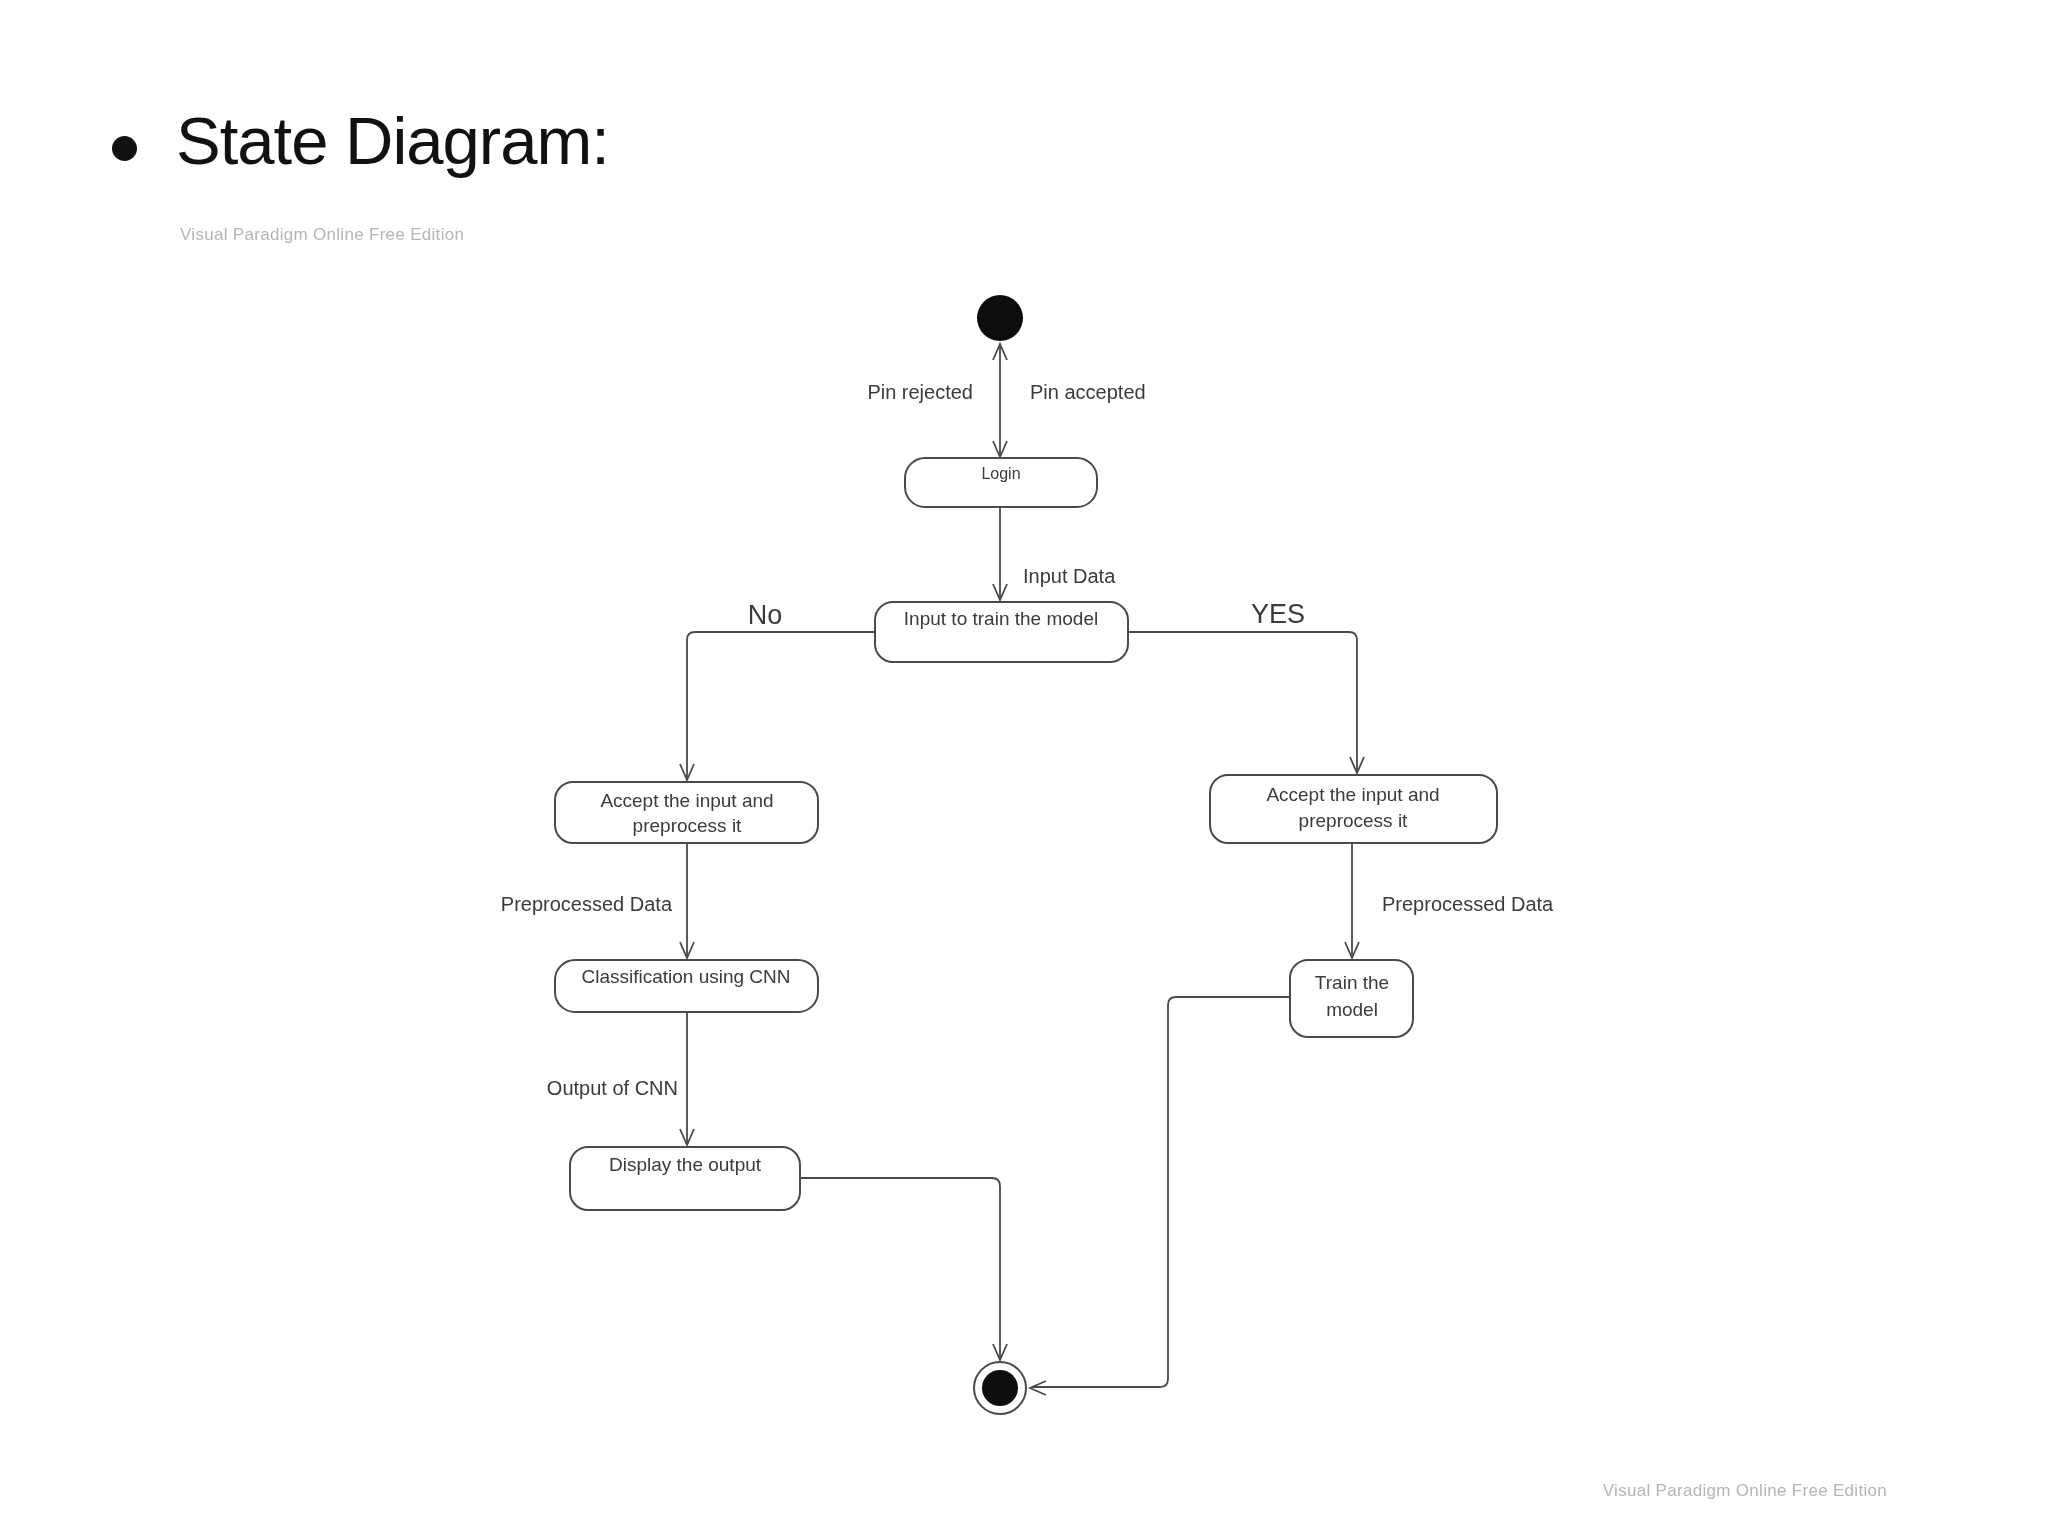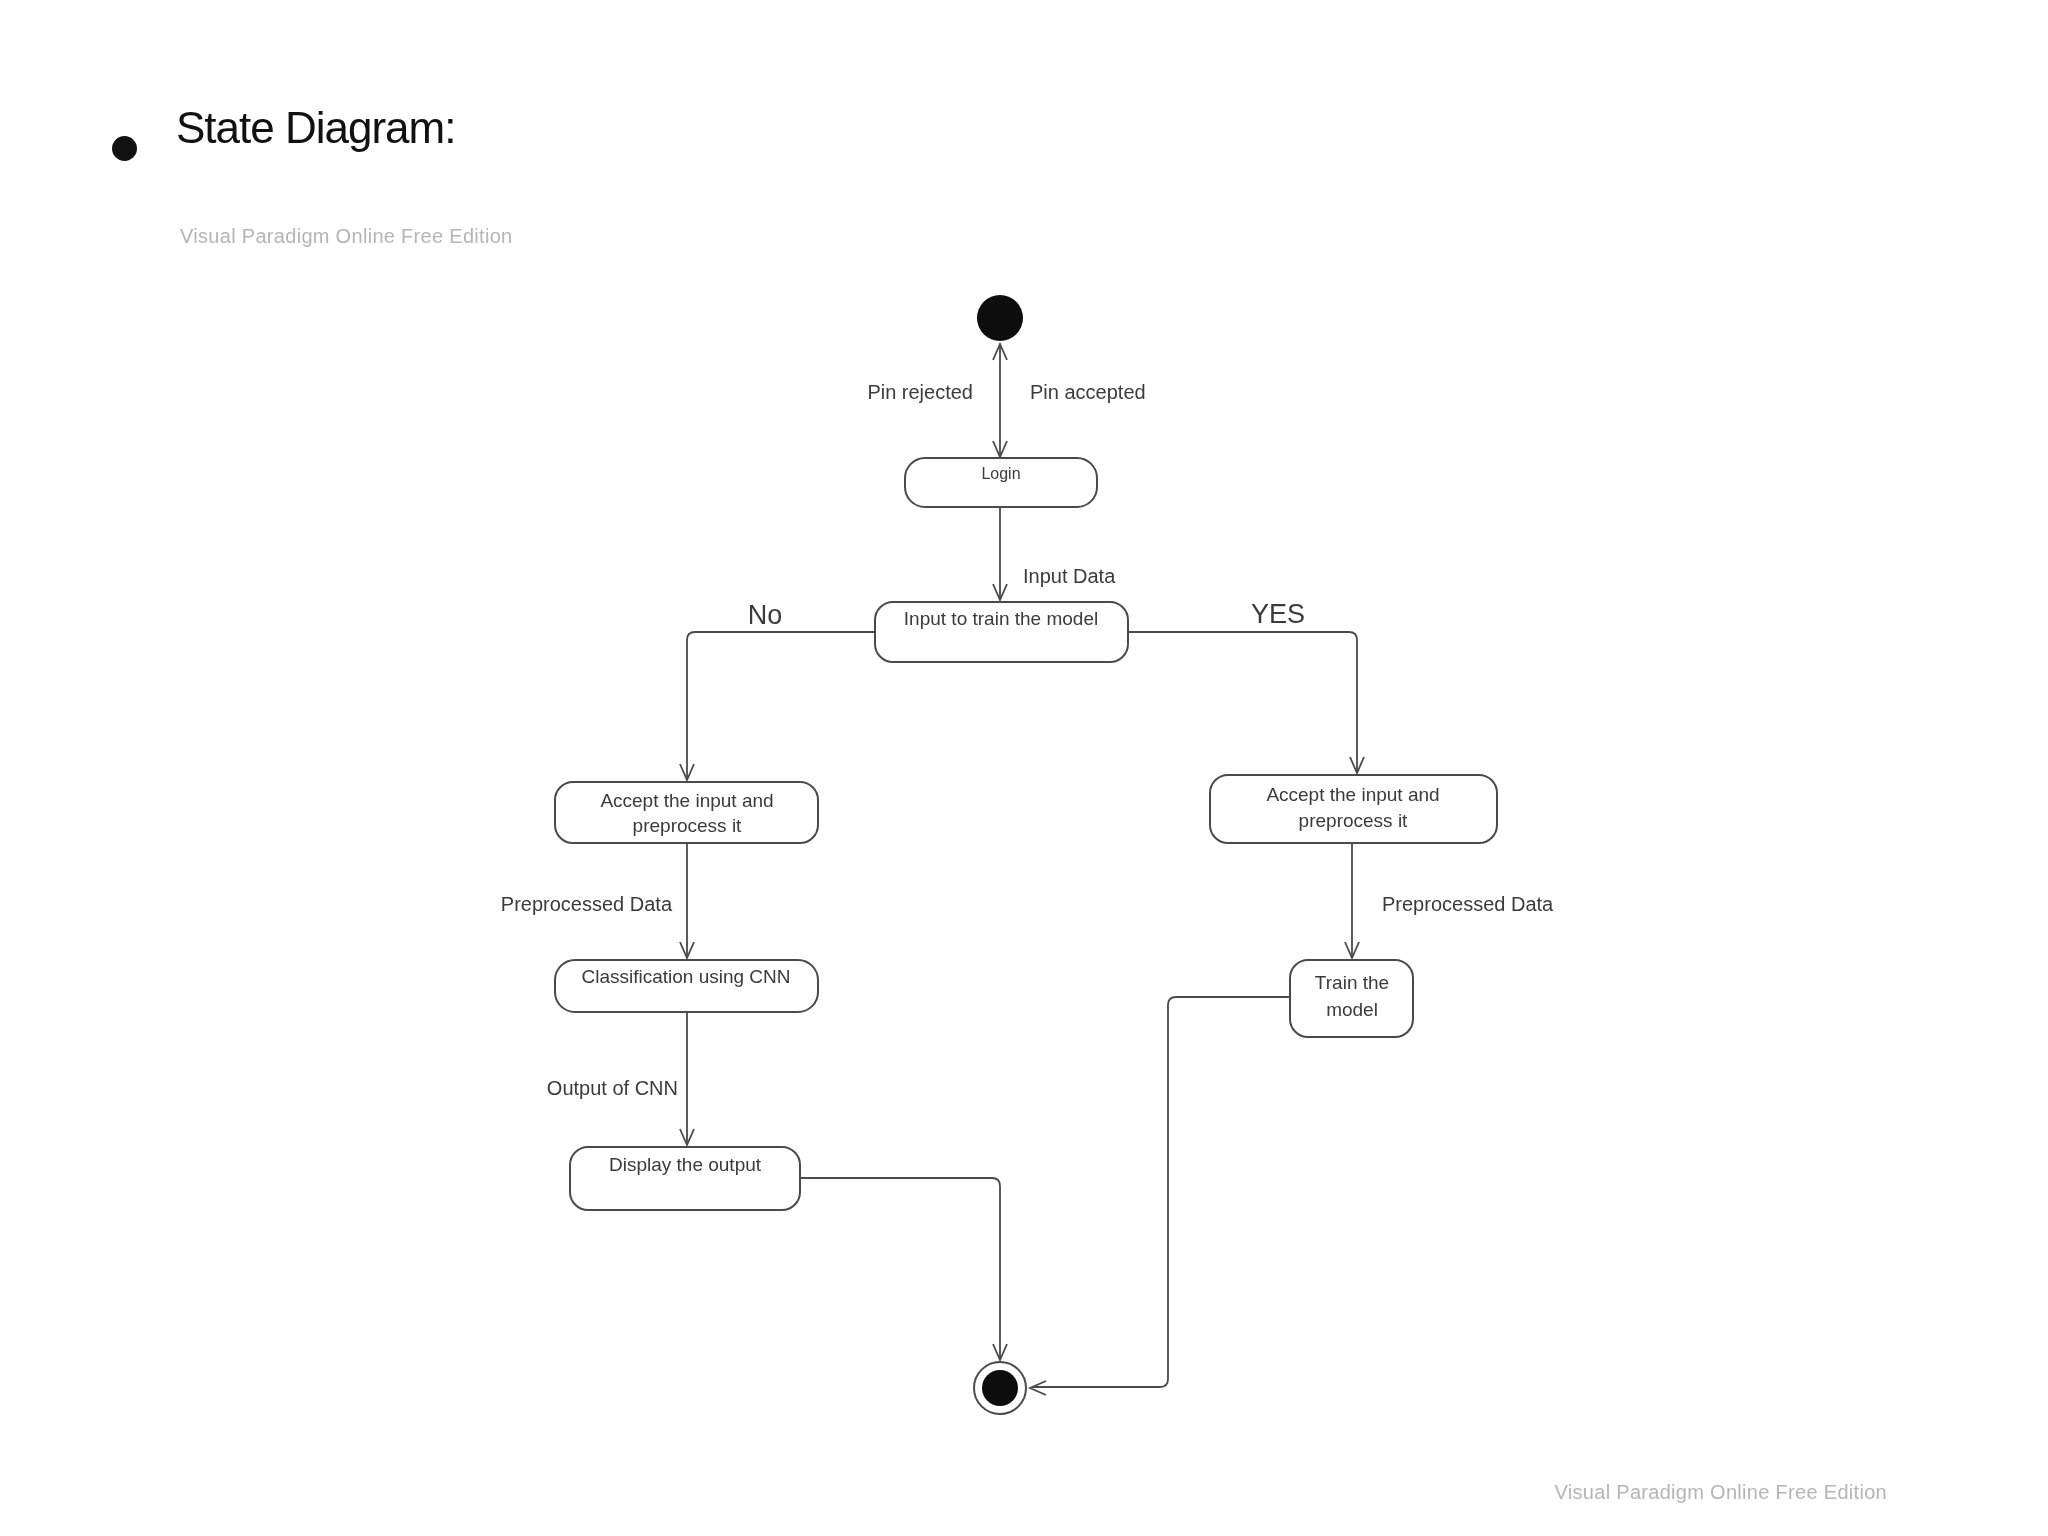--- a/index.html
+++ b/index.html
@@ -10,26 +10,26 @@
     font-family:"Liberation Sans",sans-serif;
     overflow:hidden;
   }
   .bullet{
     position:absolute;left:112px;top:136px;
     width:25px;height:25px;border-radius:50%;
     background:var(--title,#111111);
   }
   .title{
     position:absolute;left:176px;top:104px;margin:0;
-    font-size:44px;font-weight:400;letter-spacing:-1px;
+    font-size:67px;font-weight:400;letter-spacing:-1px;
     color:var(--title,#111111);line-height:1.1;
   }
   .watermark{
     position:absolute;
-    font-size:20px;color:var(--watermark,#b5b5b5);
+    font-size:17px;color:var(--watermark,#b5b5b5);
     letter-spacing:0.3px;
   }
   .wm-top{left:180px;top:225px;}
   .wm-bottom{right:161px;top:1481px;}
   svg.diagram{position:absolute;left:0;top:0;width:2048px;height:1536px;}
   .connector{fill:none;stroke:var(--line,#4a4a4a);stroke-width:1.8;}
   .arrowhead{fill:none;stroke:var(--line,#4a4a4a);stroke-width:1.8;stroke-linejoin:miter;}
   .state-box{fill:var(--state-fill,#ffffff);stroke:var(--line,#4a4a4a);stroke-width:2;}
   .node-initial{fill:var(--node-fill,#0d0d0d);stroke:none;}
   .node-final-ring{fill:var(--state-fill,#ffffff);stroke:var(--line,#4a4a4a);stroke-width:2;}

